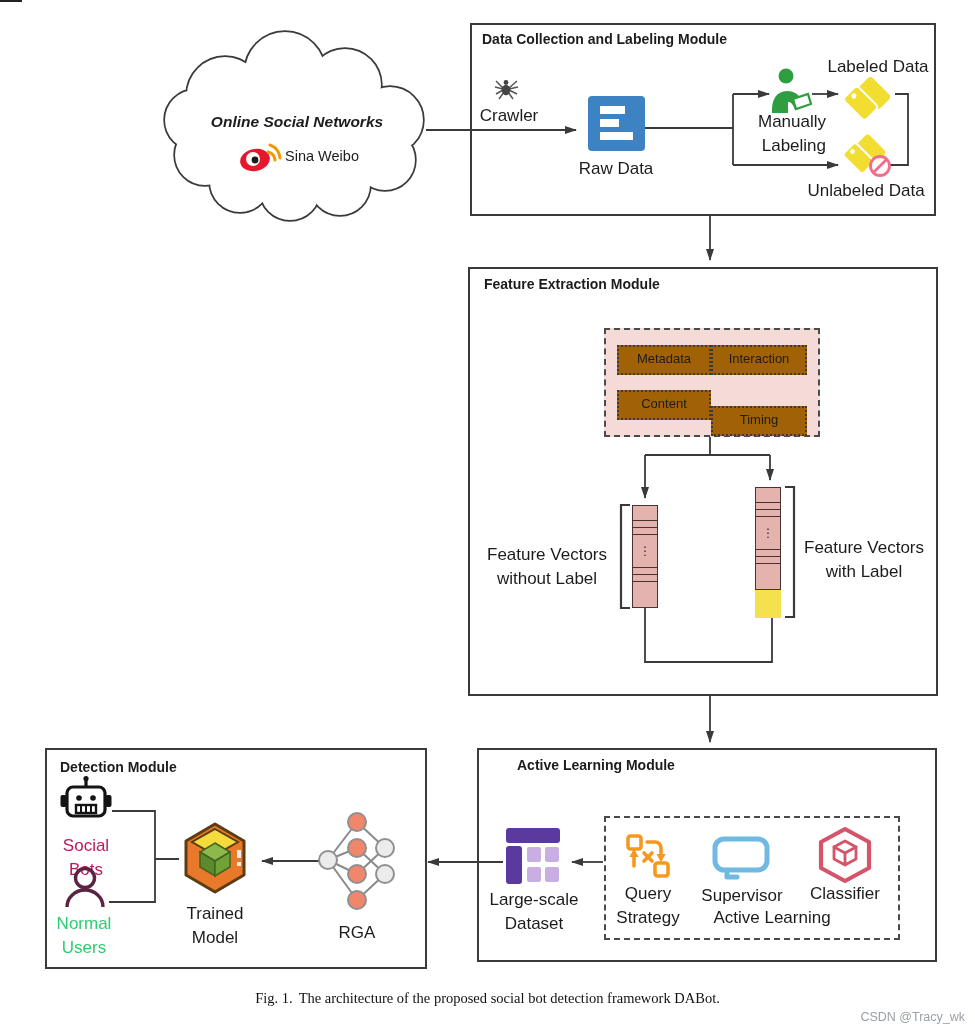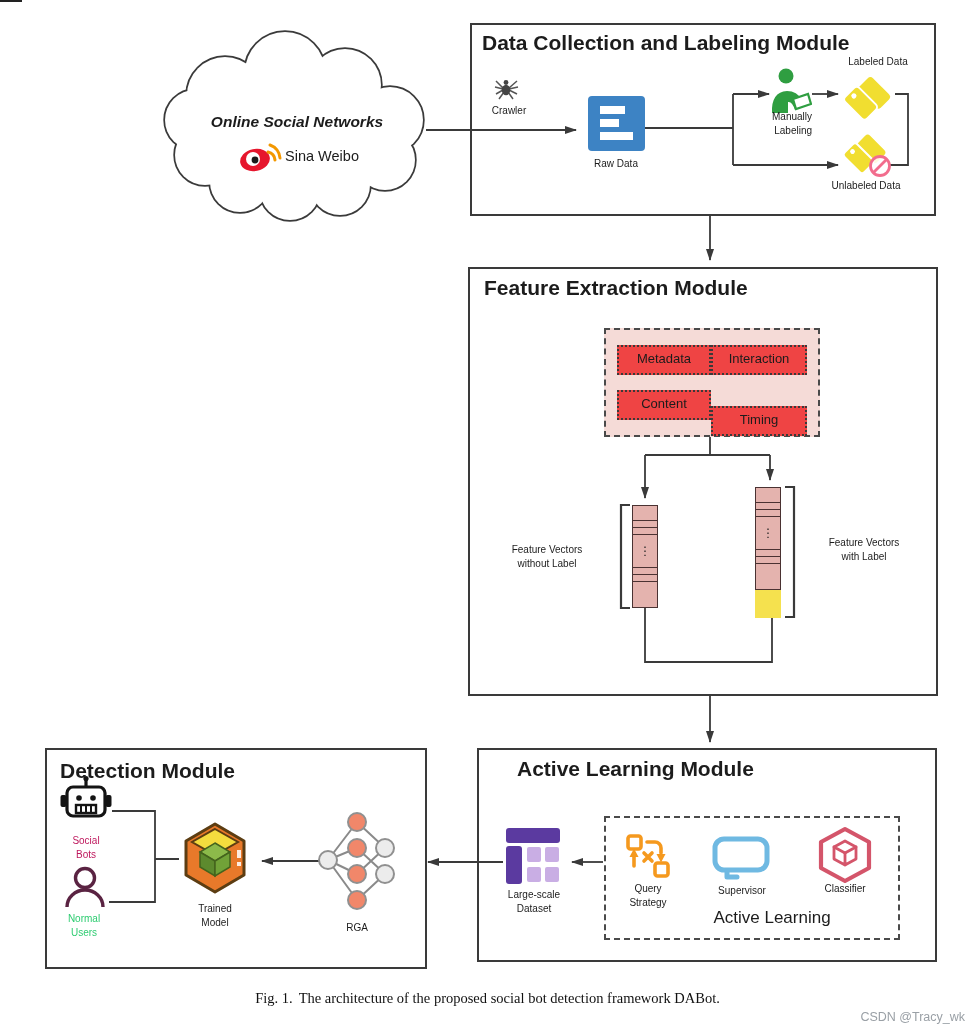--- a/index.html
+++ b/index.html
@@ -1,27 +1,27 @@
 <!DOCTYPE html>
 <html><head>
 <meta charset="utf-8">
 <style>
   html,body{margin:0;padding:0;background:#fff;}
   #figure{position:relative;width:975px;height:1035px;background:#fff;overflow:hidden;
           font-family:"Liberation Sans",sans-serif;color:#1c1c1c;}
   .abs{position:absolute;}
   .modbox{position:absolute;border:2px solid #3a3a3a;background:transparent;z-index:2;pointer-events:none;}
-  .modtitle{position:absolute;font-weight:bold;font-size:21px;z-index:3;white-space:nowrap;}
-  .lbl{position:absolute;transform:translateX(-50%);font-size:10px;line-height:1.4;
+  .modtitle{position:absolute;font-weight:bold;font-size:14px;z-index:3;white-space:nowrap;}
+  .lbl{position:absolute;transform:translateX(-50%);font-size:17px;line-height:1.4;
        text-align:center;white-space:nowrap;z-index:4;}
   .lbl-red{color:#be185d;} .lbl-green{color:#2ecc71;}
   .cloud-title{position:absolute;transform:translateX(-50%);font-weight:bold;font-size:15.5px;z-index:4;white-space:nowrap;font-style:italic;}
   .dashedpink{position:absolute;left:604px;top:328px;width:212px;height:105px;
               background:#f5dbd7;border:2.5px dashed #4a4a4a;z-index:3;}
-  .dotbox{position:absolute;border:2px dotted #3a3a3a;background:#ef4444;z-index:4;
+  .dotbox{position:absolute;border:2px dotted #3a3a3a;background:#a16207;z-index:4;
           font-size:13px;text-align:center;line-height:24px;}
   .aldash{position:absolute;left:604px;top:816px;width:292px;height:120px;
           border:2px dashed #4a4a4a;z-index:3;}
   .vcol{position:absolute;width:26px;box-sizing:border-box;border:1.6px solid #4a3232;
         background:#e4b3ae;z-index:4;}
   .vcell{box-sizing:border-box;border-bottom:1.6px solid #4a3232;}
   .vcell:last-child{border-bottom:none;}
   .vmid{display:flex;align-items:center;justify-content:center;font-size:12px;color:#222;}
   .ycell{position:absolute;width:26px;background:#f5e14e;z-index:4;}
   .icon{position:absolute;z-index:4;}

